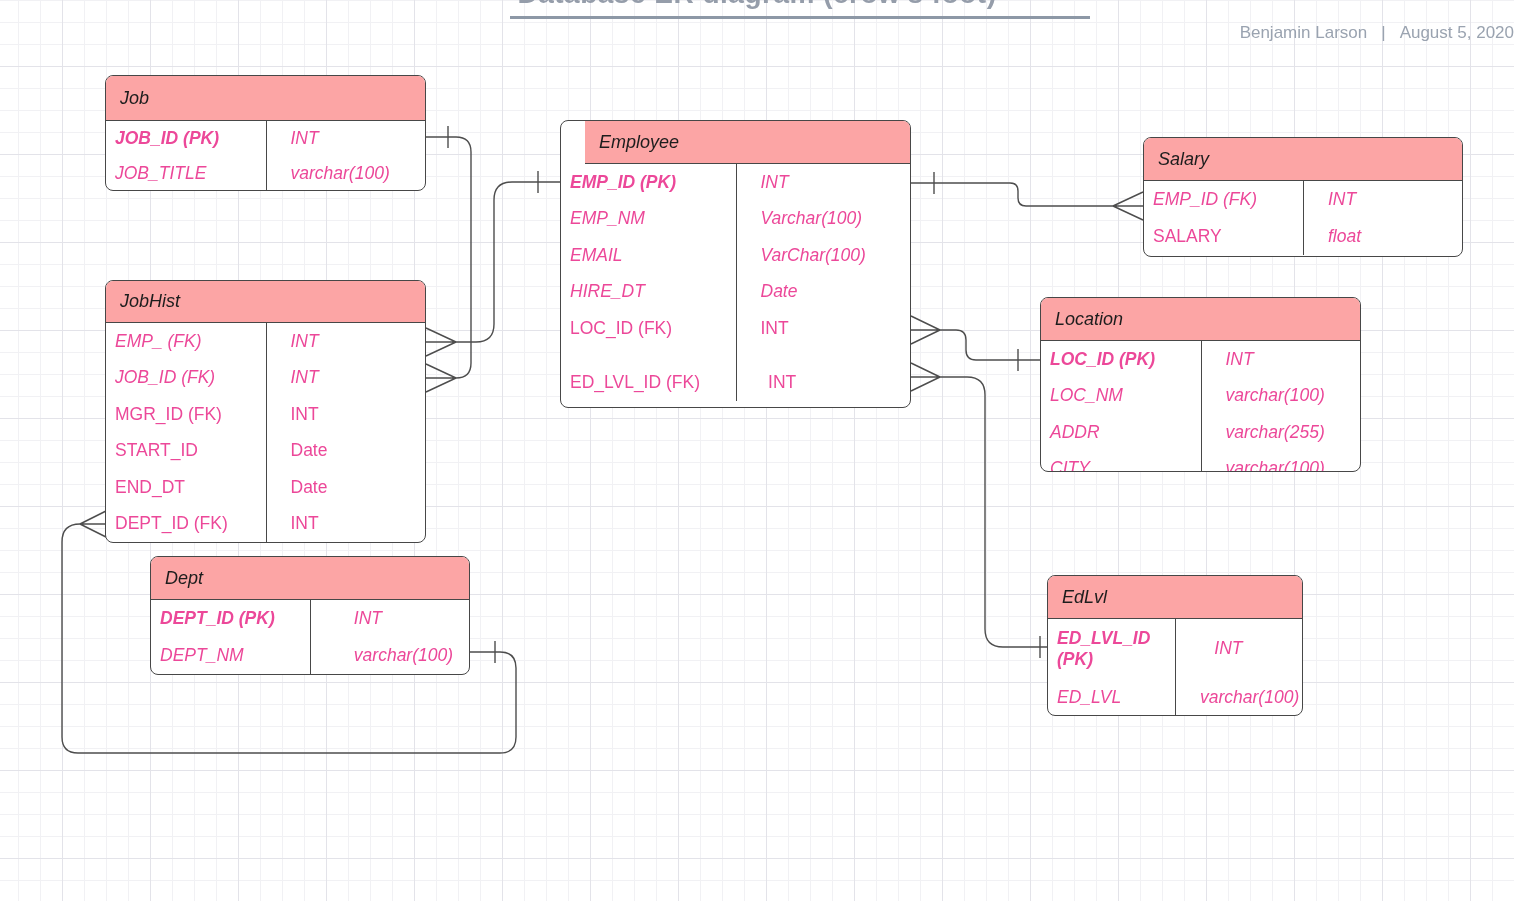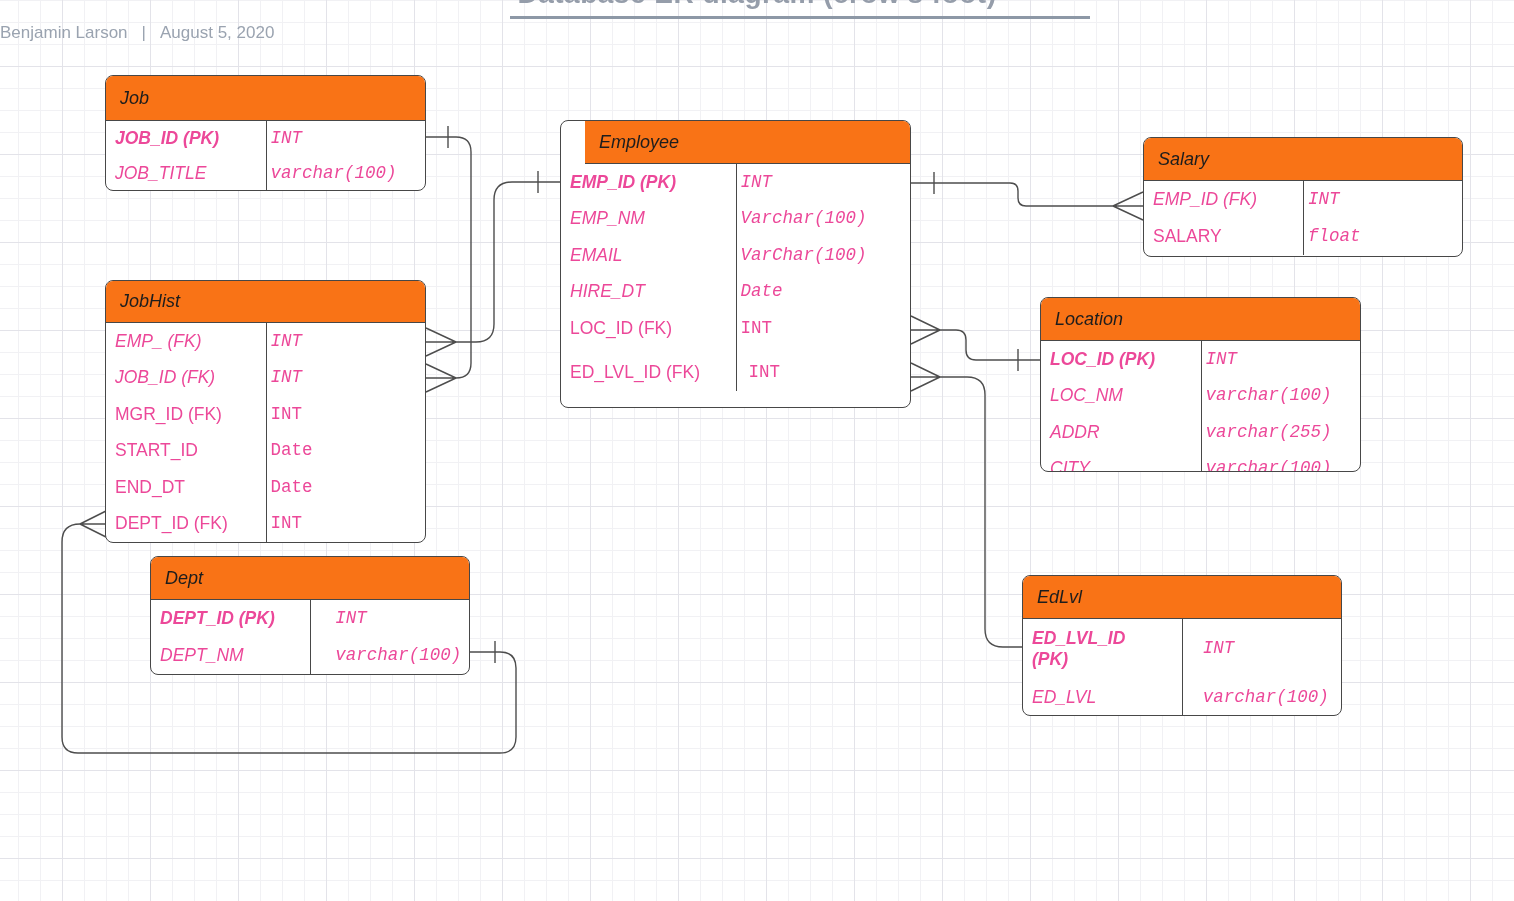--- a/index.html
+++ b/index.html
@@ -23,74 +23,74 @@
     position:absolute; top:-22px; left:0; width:100%;
     text-align:center; font-size:28px; font-weight:bold;
     color:#959daa; letter-spacing:.5px; white-space:nowrap;
   }
   .title-rule {
     position:absolute; top:16px; left:510px; width:580px; height:3px;
     background:#8d98a6;
   }
   .doc-subtitle {
     position:absolute; top:23px; left:0; width:100%;
-    text-align:left; font-size:17px; color:#9aa3b0; white-space:nowrap;
+    text-align:right; font-size:17px; color:#9aa3b0; white-space:nowrap;
   }
   .doc-subtitle .sep { margin:0 14px; }
 
   
   svg.connectors { position:absolute; left:0; top:0; }
   svg.connectors path { fill:none; stroke:#4d4d4d; stroke-width:1.4; }
 
   
   .etable {
     position:absolute; background:#fff;
     border:1.4px solid #474747; border-radius:8px;
     overflow:hidden;
   }
   .etable .hdr {
-    background:#f97316; border-bottom:1.4px solid #474747;
+    background:#fca5a5; border-bottom:1.4px solid #474747;
     display:flex; align-items:center; padding-left:14px;
     font-size:18px; font-style:italic; color:#1d1d1d;
   }
   .etable .body { position:relative; }
   .etable .vdiv {
     position:absolute; top:0; bottom:0; left:50%; width:0;
     border-left:1.3px solid #474747;
   }
   .trow { display:flex; align-items:center; }
   .trow .cname { width:50%; padding-left:9px; padding-right:4px; }
-  .trow .ctype { width:50%; padding-left:5px; padding-right:4px;font-family:Liberation Mono, monospace; }
+  .trow .ctype { width:50%; padding-left:25px; padding-right:4px; }
   .trow div { font-size:17.5px; color:#ec4899; line-height:1.18; }
   .it  { font-style:italic; }
   .pkc { font-style:italic; font-weight:bold; }
 
   
   .t-job      { left:105px;  top:75px;  width:321px; height:116px; }
   .t-job .hdr { height:45px; }
   .t-job .trow { height:35px; }
 
   .t-jobhist  { left:105px;  top:280px; width:321px; height:263px; }
   .t-jobhist .hdr { height:42px; }
   .t-jobhist .trow { height:36.5px; }
 
   .t-employee { left:560px;  top:120px; width:351px; height:288px; }
   .t-employee .hdr { height:43px;margin-left:24px; }
   .t-employee .trow { height:36.5px; }
-  .t-employee .trow.gap { margin-top:8px;gap:16px; }
+  .t-employee .trow.gap { margin-top:18px;gap:16px; }
 
   .t-salary   { left:1143px; top:137px; width:320px; height:120px; }
   .t-salary .hdr { height:43px; }
   .t-salary .trow { height:37px; }
 
   .t-location { left:1040px; top:297px; width:321px; height:175px; }
   .t-location .hdr { height:43px; }
   .t-location .trow { height:36.5px; }
 
-  .t-edlvl    { left:1022px; top:575px; width:320px; height:141px; }
+  .t-edlvl    { left:1047px; top:575px; width:256px; height:141px; }
   .t-edlvl .hdr { height:43px; }
   .t-edlvl .trow.tall { height:59px; }
   .t-edlvl .trow { height:38px;gap:31px; }
 
   .t-dept     { left:150px;  top:556px; width:320px; height:119px; }
   .t-dept .hdr { height:43px; }
   .t-dept .trow { height:37px;gap:40px; }
 </style>
 </head>
 <body>

